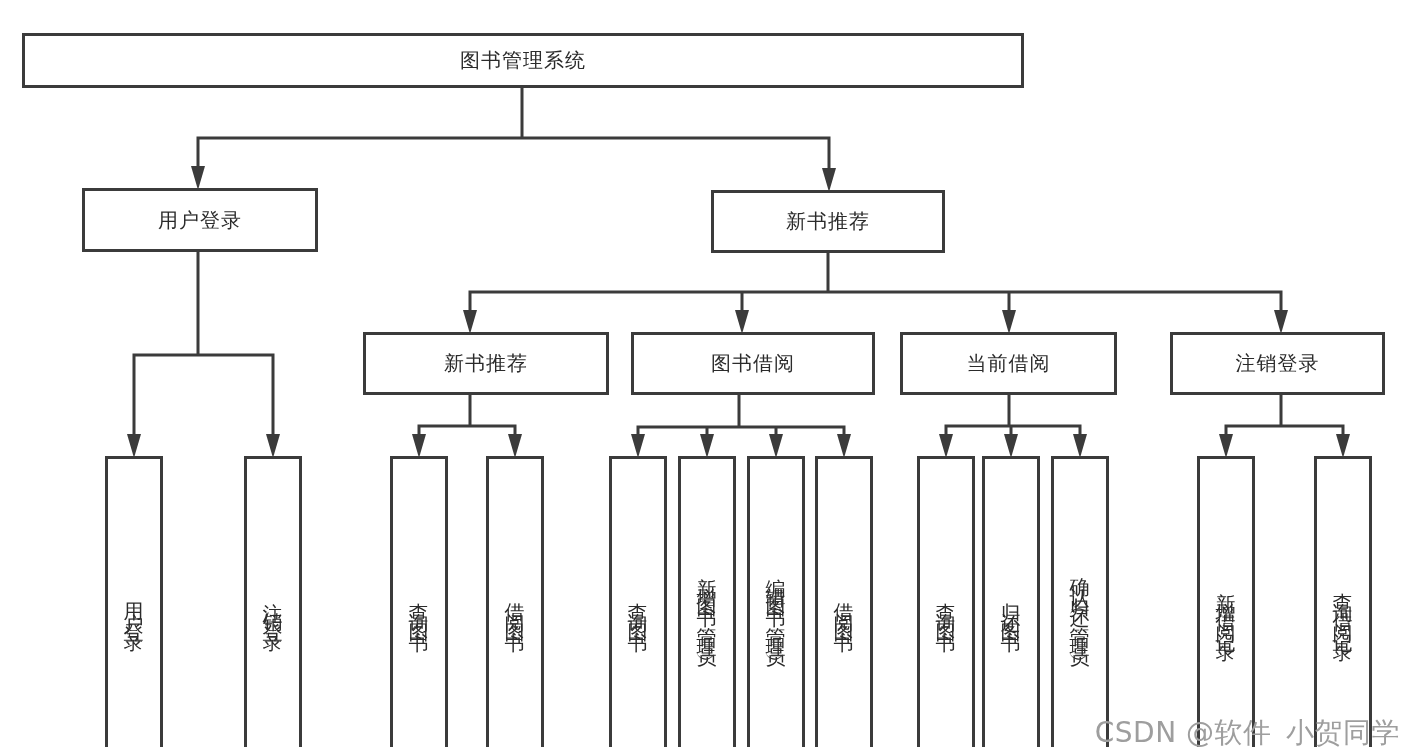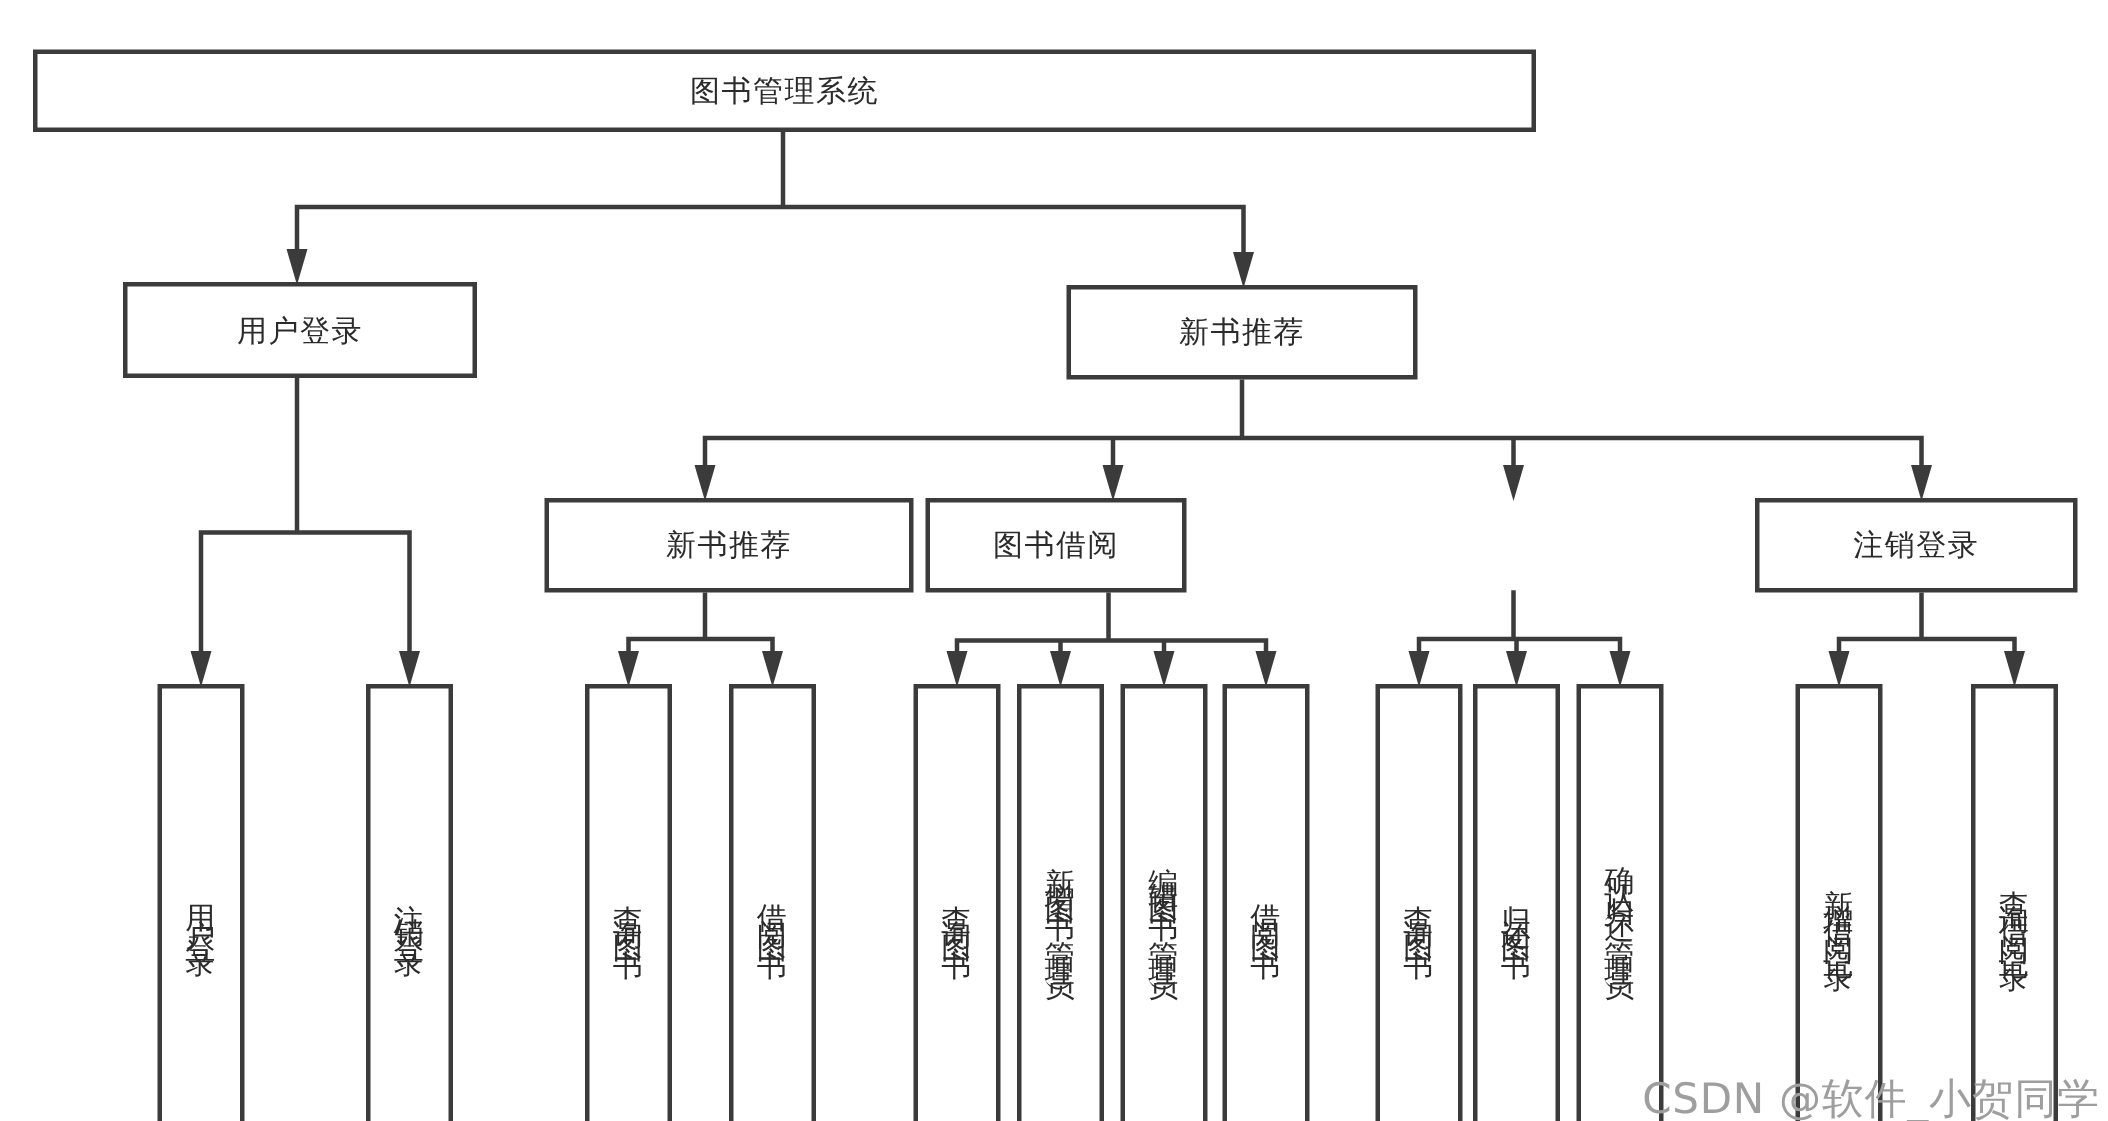--- a/index.html
+++ b/index.html
@@ -73,22 +73,25 @@
   <div class="node h-node" style="left:82px;top:168px;width:236px;height:64px">
     <span>用户登录</span>
   </div>
   <div class="node h-node" style="left:711px;top:170px;width:234px;height:63px">
     <span>新书推荐</span>
   </div>
 
   <div class="node h-node" style="left:363px;top:312px;width:246px;height:63px">
     <span>新书推荐</span>
   </div>
-  <div class="node h-node" style="left:617px;top:312px;width:174px;height:63px">
+  <div class="node h-node" style="left:631px;top:312px;width:244px;height:63px">
     <span>图书借阅</span>
+  </div>
+  <div class="node h-node" style="left:900px;top:312px;width:217px;height:63px">
+    <span>当前借阅</span>
   </div>
   <div class="node h-node" style="left:1170px;top:312px;width:215px;height:63px">
     <span>注销登录</span>
   </div>
 
   <div class="node v-node" style="left:105px;top:436px;width:58px;height:301px">
     <span>用户登录</span>
   </div>
   <div class="node v-node" style="left:244px;top:436px;width:58px;height:301px">
     <span>注销登录</span>

